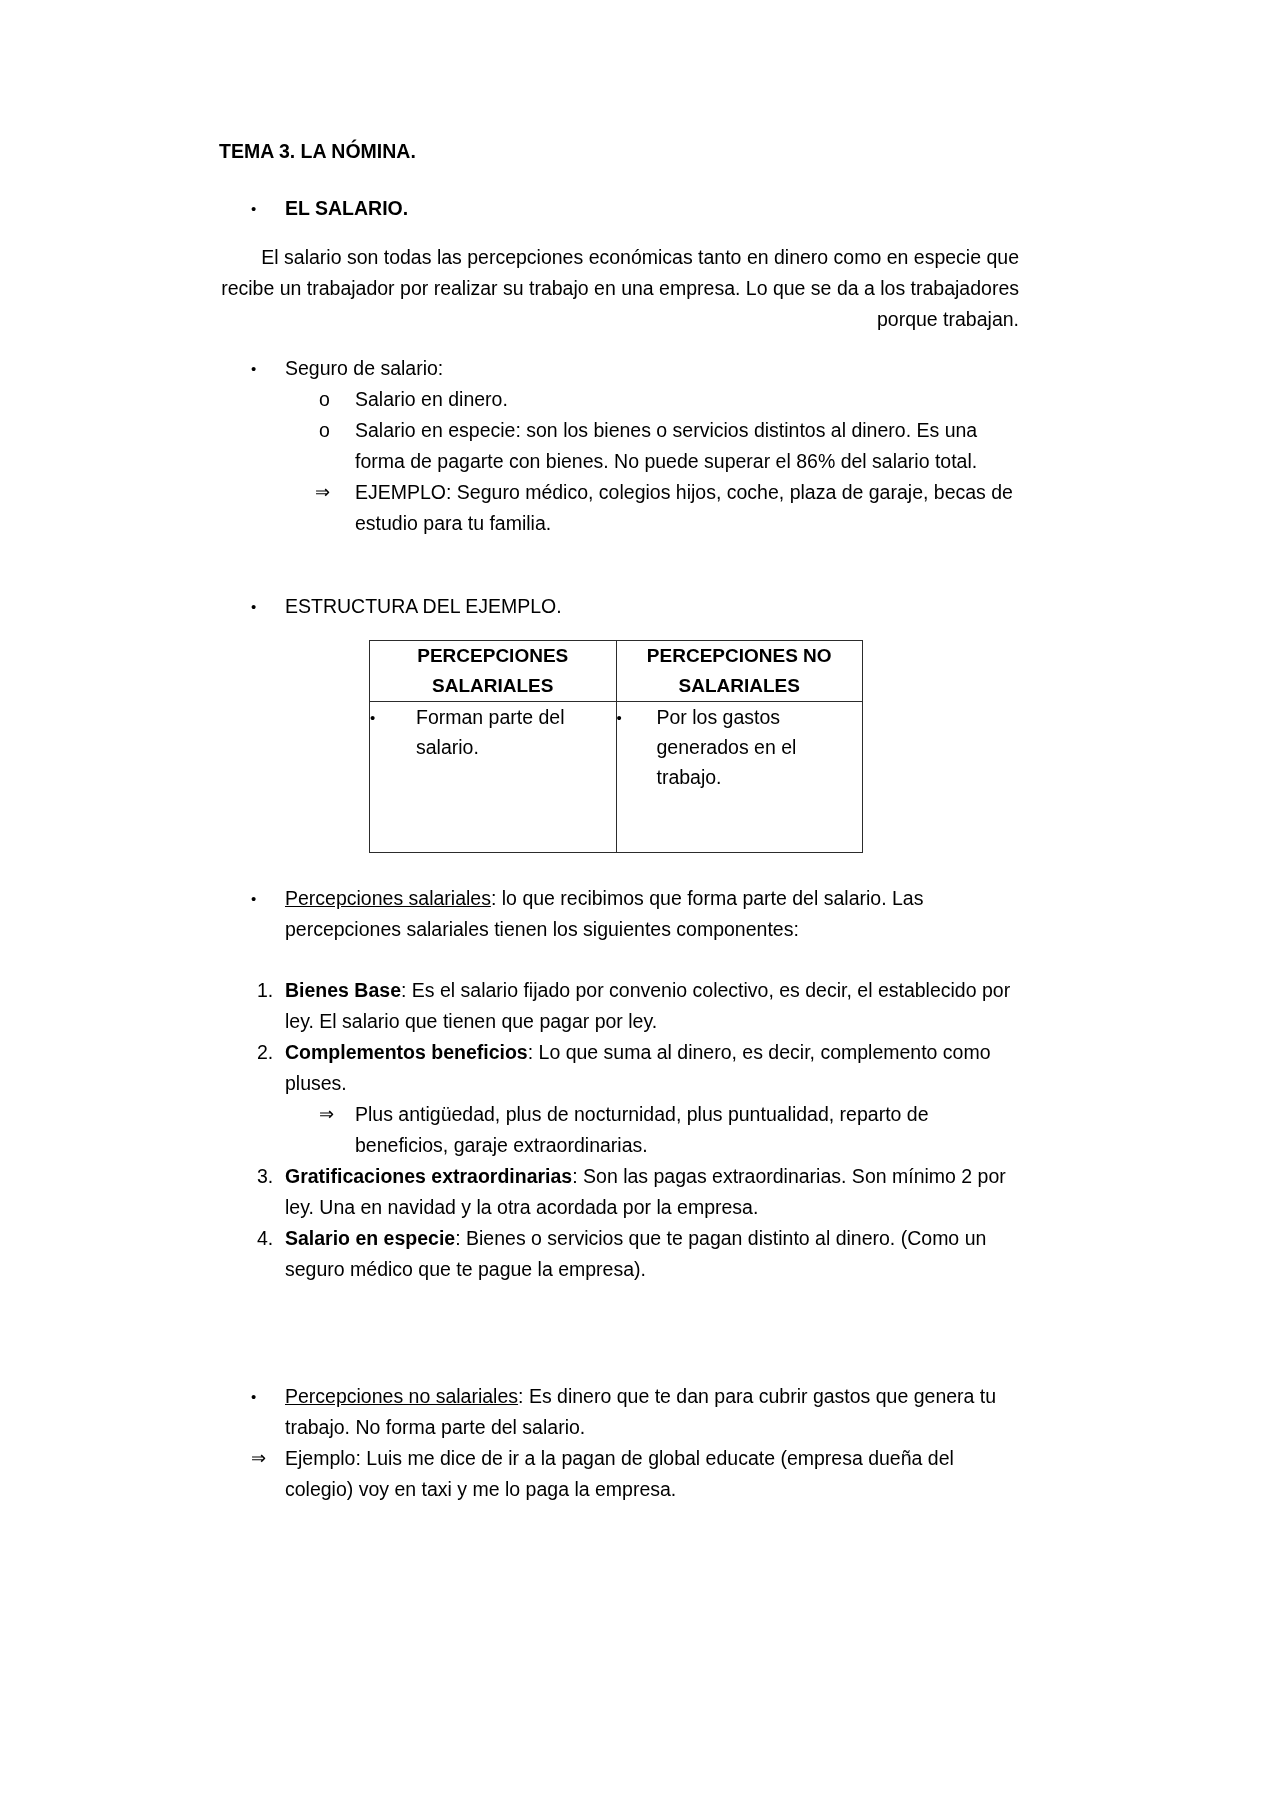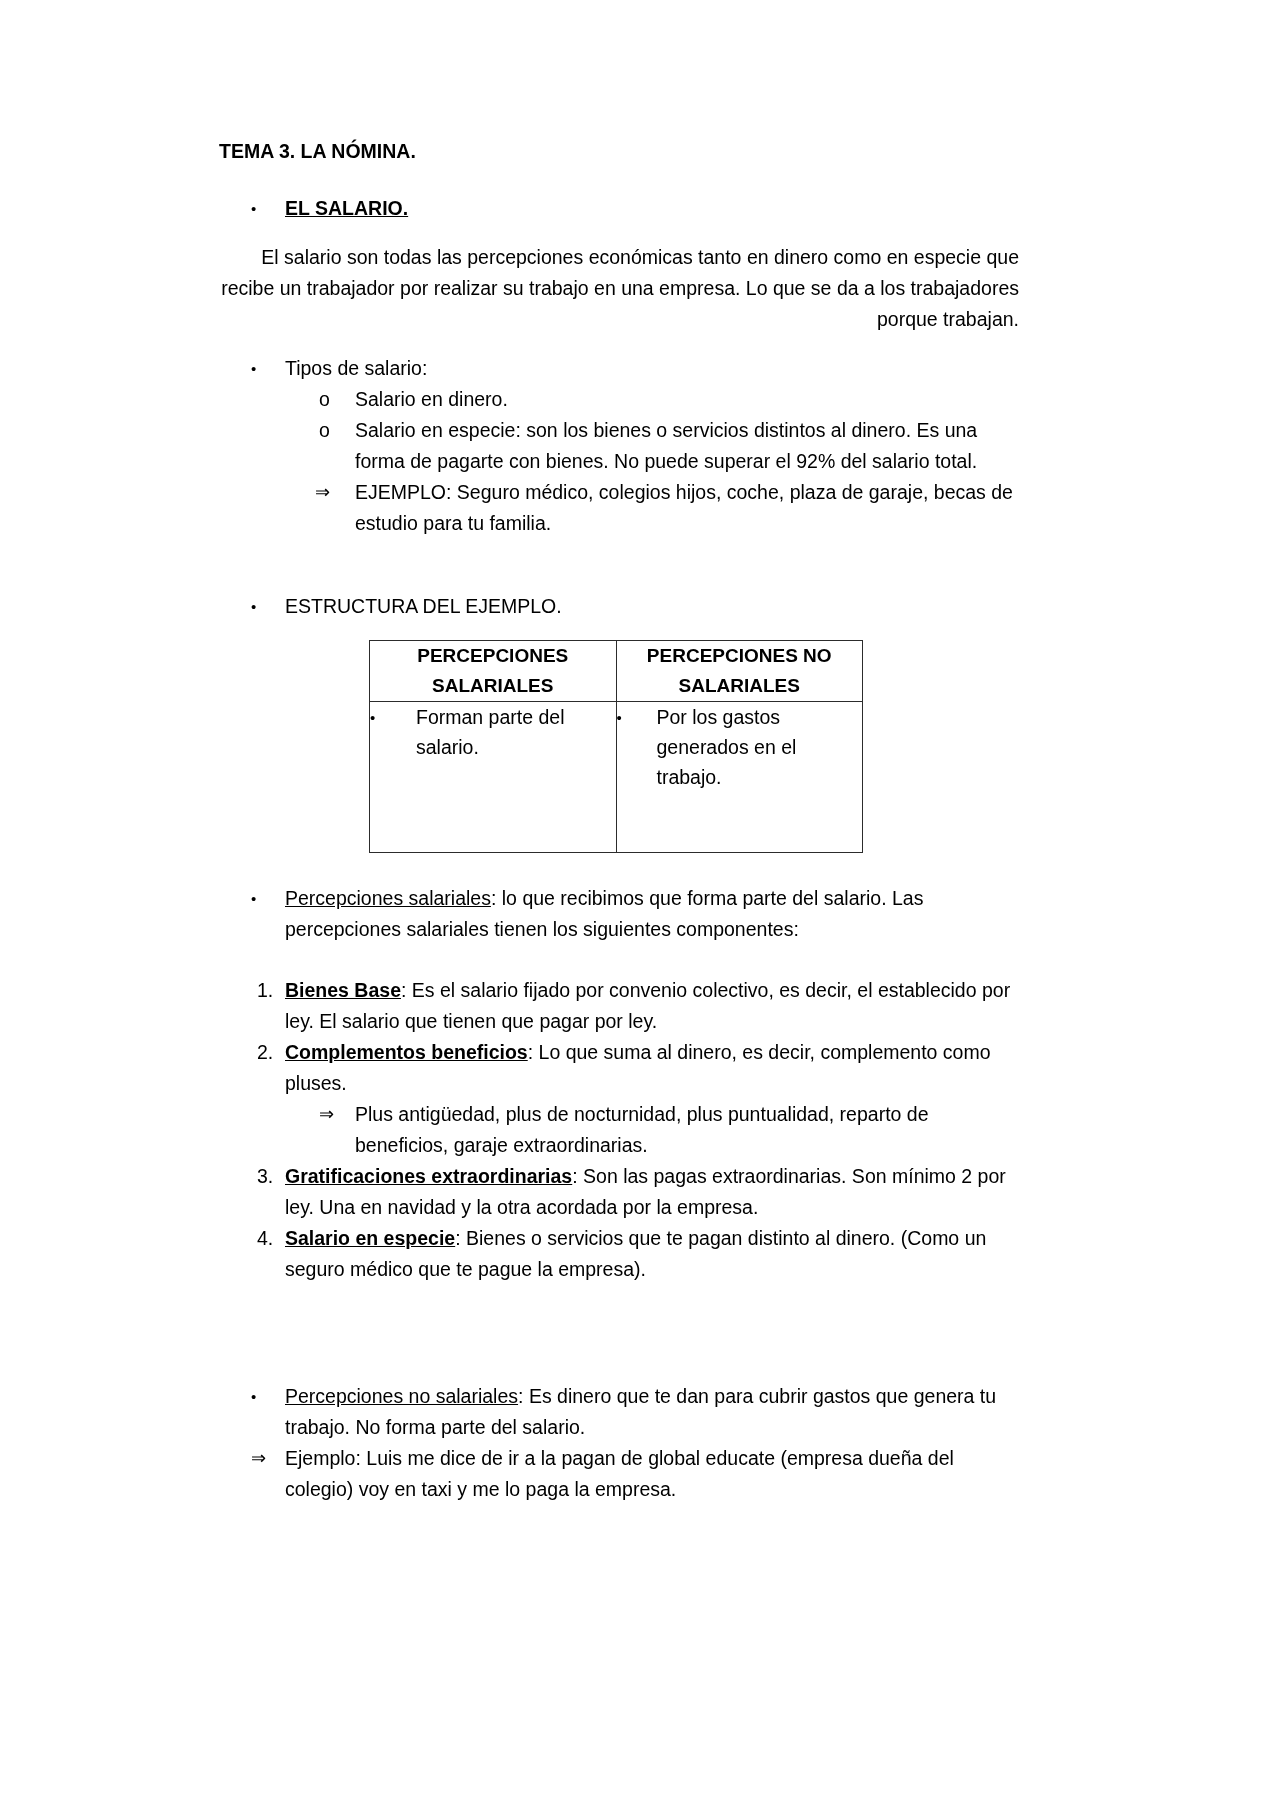--- a/index.html
+++ b/index.html
@@ -74,21 +74,21 @@
   .num > .marker { width: 28px; }
 
   
   .numarrow { margin-left: 100px; }
   .numarrow > .marker { width: 36px; }
 
   
   .lvl1arrow { margin-left: 32px; }
   .lvl1arrow > .marker { width: 34px; }
 
-  b, .b { font-weight: bold; text-decoration: underline; }
+  b, .b { font-weight: bold; }
   u, .u { text-decoration: underline; }
 
   .bullet-glyph { font-size: 15px; line-height: 31px; }
   .arrow-glyph  { font-size: 18px; line-height: 31px; }
 
   
   .table-wrap {
     margin-left: 150px;
     width: 494px;
   }
@@ -137,31 +137,31 @@
     </div>
 
     <div class="spacer-sm"></div>
 
     <div class="para">El salario son todas las percepciones económicas tanto en dinero como en especie que recibe un trabajador por realizar su trabajo en una empresa. Lo que se da a los trabajadores porque trabajan.</div>
 
     <div class="spacer-sm"></div>
 
     <div class="row lvl1">
       <span class="marker bullet-glyph">•</span>
-      <span class="row-text">Tipos de salario:</span>
+      <span class="row-text">Seguro de salario:</span>
     </div>
 
     <div class="row lvl2">
       <span class="marker">o</span>
       <span class="row-text">Salario en dinero.</span>
     </div>
 
     <div class="row lvl2">
       <span class="marker">o</span>
-      <span class="row-text">Salario en especie: son los bienes o servicios distintos al dinero. Es una forma de pagarte con bienes. No puede superar el 92% del salario total.</span>
+      <span class="row-text">Salario en especie: son los bienes o servicios distintos al dinero. Es una forma de pagarte con bienes. No puede superar el 86% del salario total.</span>
     </div>
 
     <div class="row lvl2arrow">
       <span class="marker arrow-glyph">⇒</span>
       <span class="row-text">EJEMPLO: Seguro médico, colegios hijos, coche, plaza de garaje, becas de estudio para tu familia.</span>
     </div>
 
     <div class="spacer-lg"></div>
 
     <div class="row lvl1">

